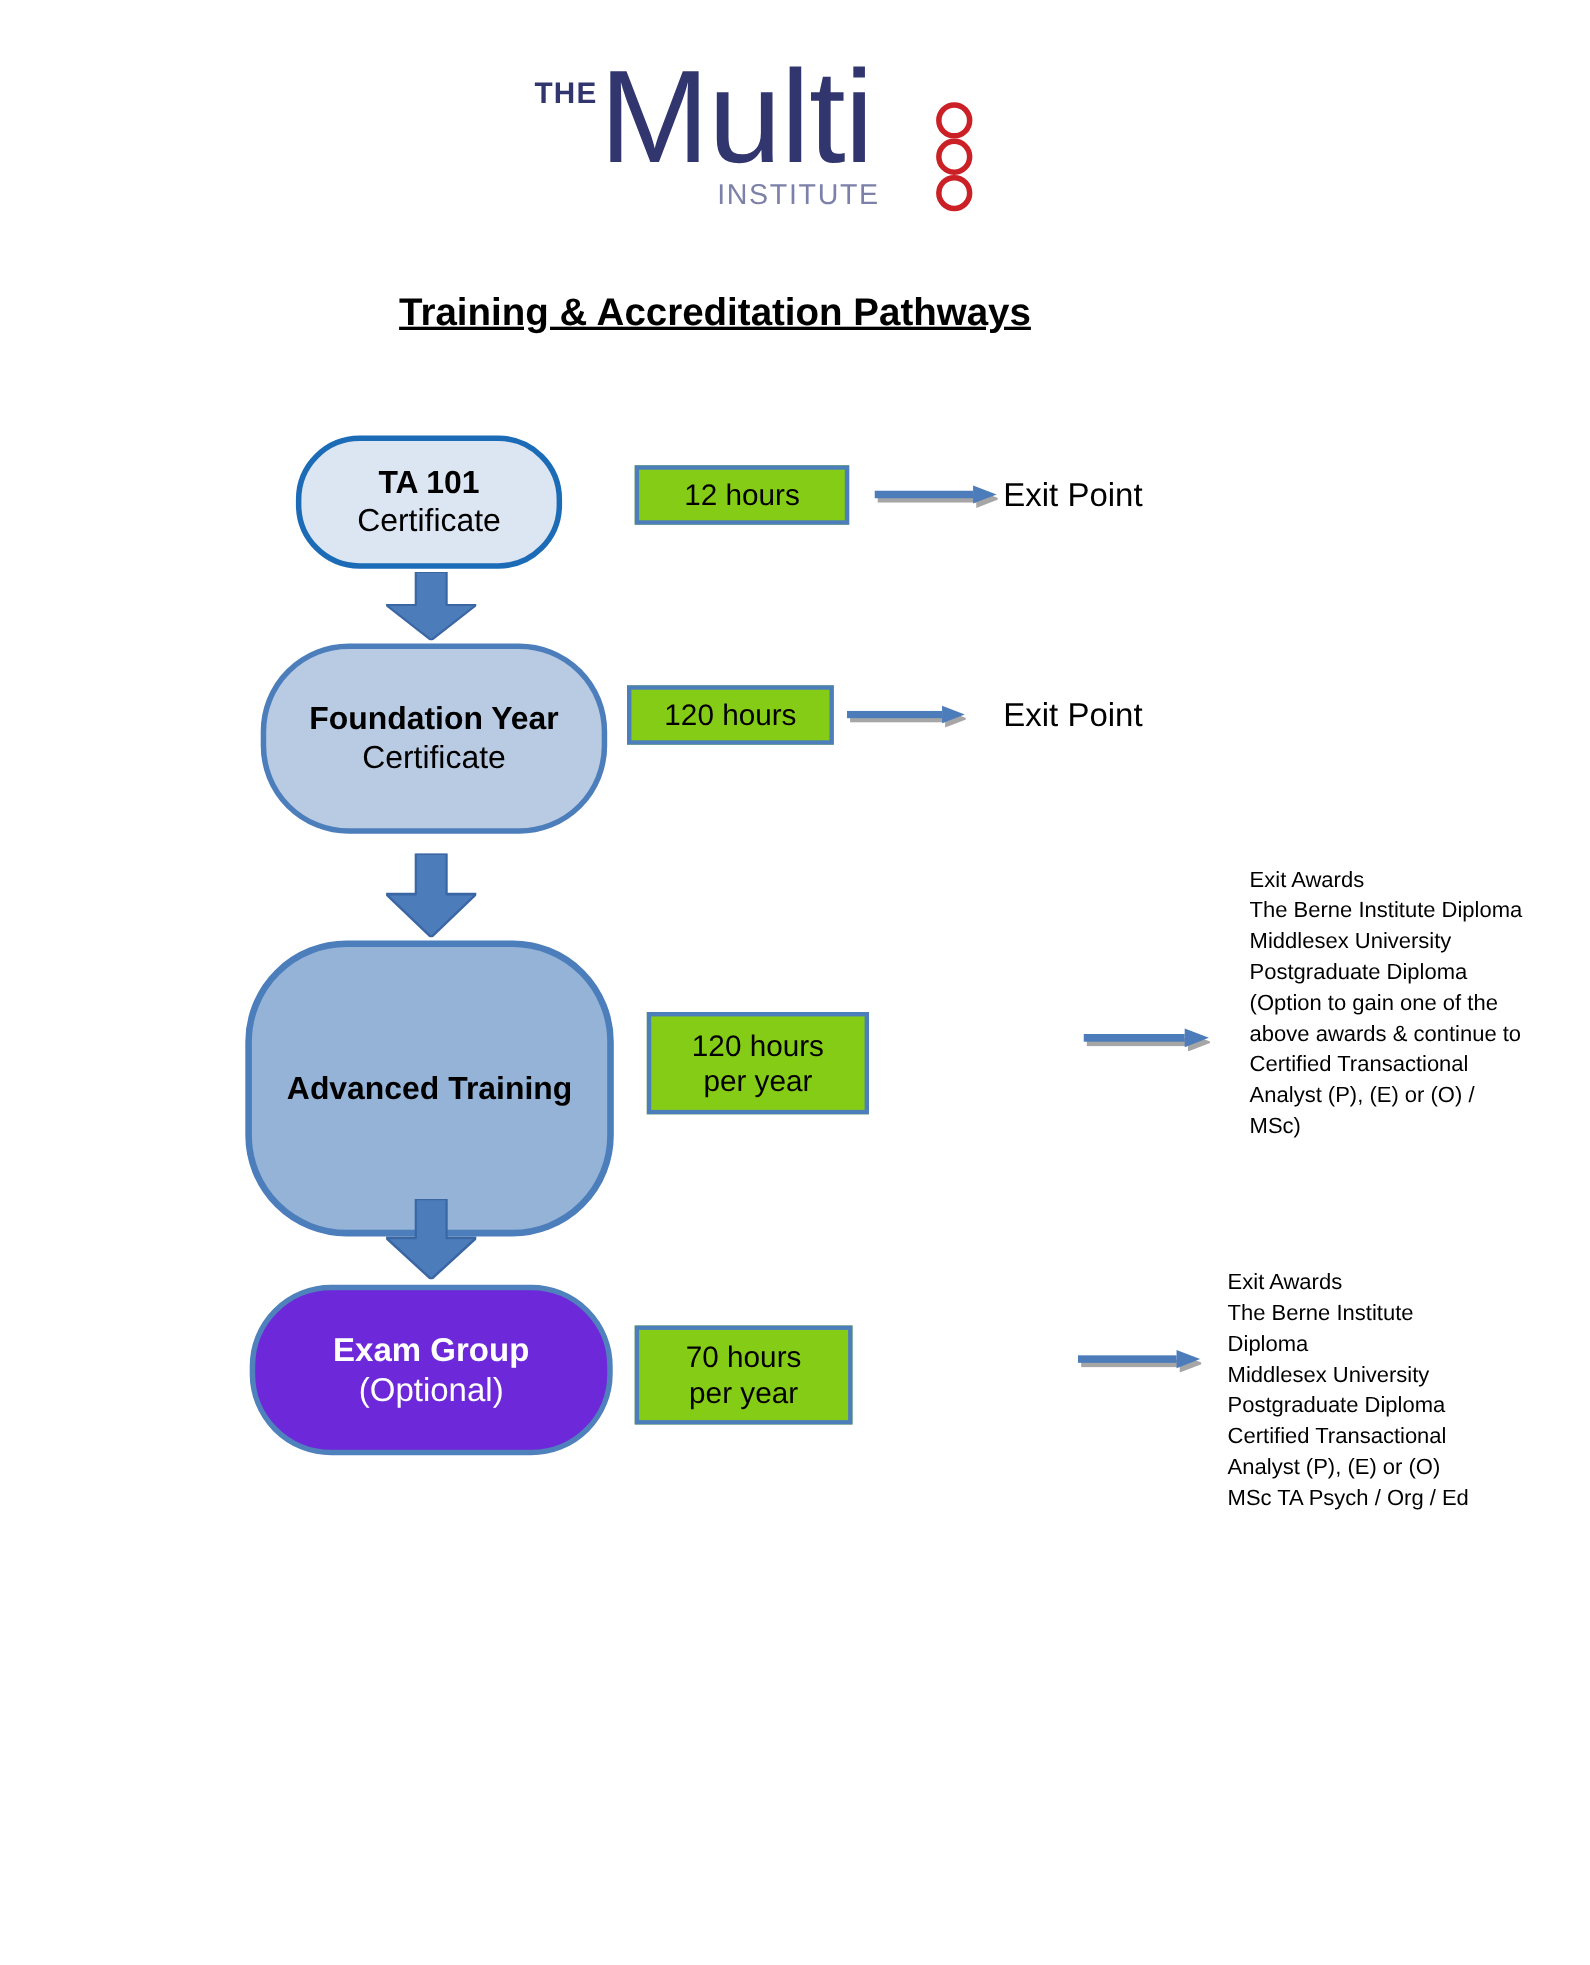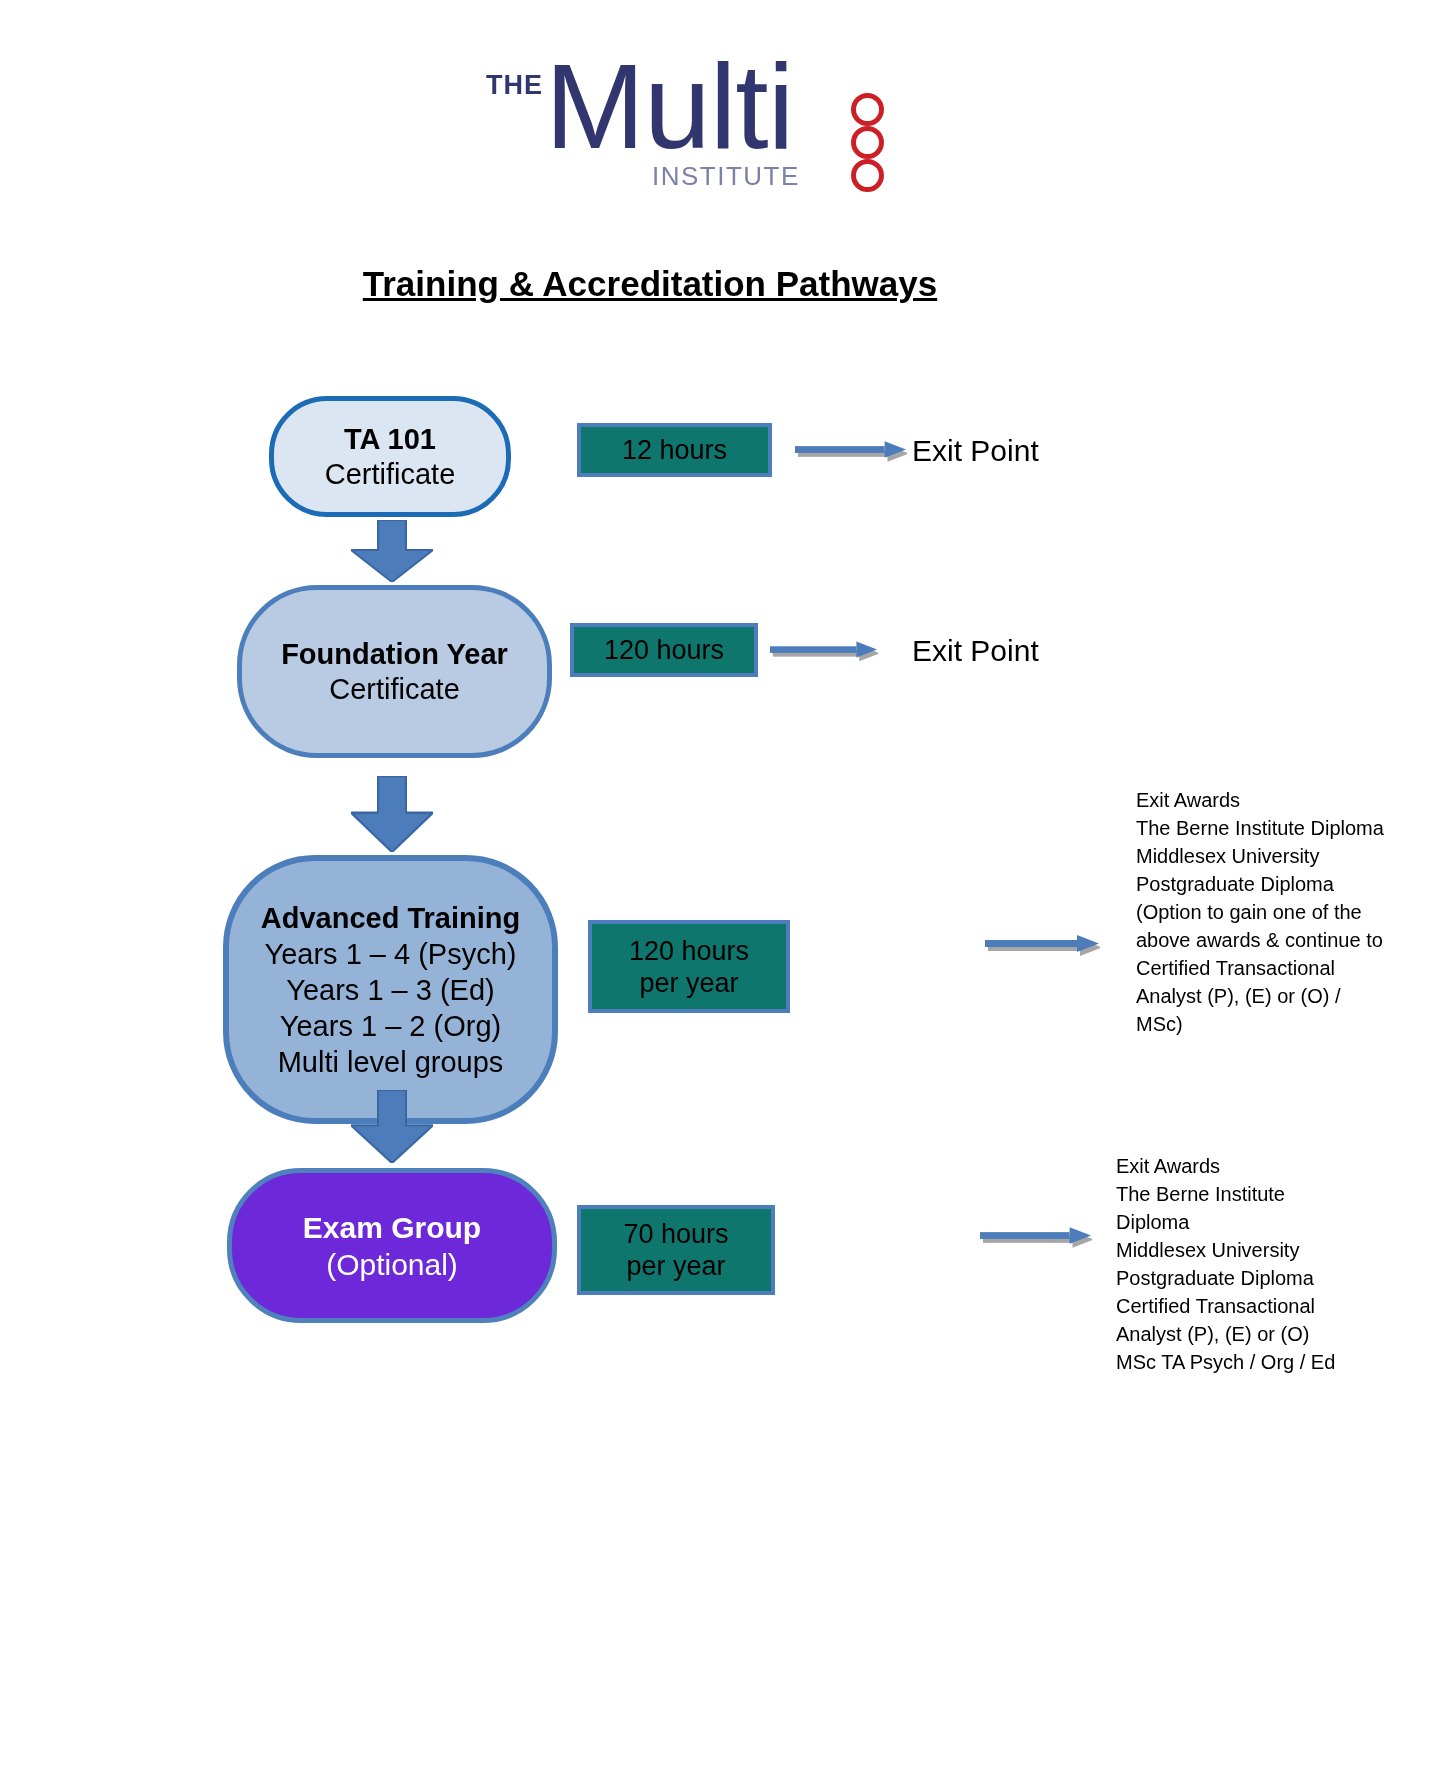--- a/index.html
+++ b/index.html
@@ -27,21 +27,21 @@
   }
   .pill .heading{font-weight:bold;}
   .pill .lines{white-space:pre-line;}
   .pill-ta101{left:269px;top:396px;width:242px;height:121px;border-width:5px;border-radius:58px;font-size:29px;line-height:35px;}
   .pill-foundation{left:237px;top:585px;width:315px;height:173px;border-width:5px;border-radius:80px;font-size:29px;line-height:35px;}
   .pill-advanced{left:223px;top:855px;width:335px;height:269px;border-width:6px;border-radius:92px;font-size:29px;line-height:36px;}
   .pill-exam{left:227px;top:1168px;width:330px;height:155px;border-width:5px;border-radius:74px;font-size:30px;line-height:37px;}
 
   
   .hours-box{
-    box-sizing:border-box;border:4px solid var(--box-border-blue);background:#0f766e;
+    box-sizing:border-box;border:4px solid var(--box-border-blue);background:#84cc16;
     display:flex;align-items:center;justify-content:center;text-align:center;
     font-size:27px;line-height:32px;white-space:pre-line;
   }
   .hours-1{left:577px;top:423px;width:195px;height:54px;}
   .hours-2{left:570px;top:623px;width:188px;height:54px;}
   .hours-3{left:588px;top:920px;width:202px;height:93px;}
   .hours-4{left:577px;top:1205px;width:198px;height:90px;}
   .da-1{left:351px;top:520px;}
   .da-2{left:351px;top:776px;}
   .da-3{left:351px;top:1090px;}
@@ -111,24 +111,20 @@
       </g>
   </svg>
   <div class="abs exit-point ep-2">Exit Point</div>
 
   <svg class="abs da-2" width="82" height="76" viewBox="0 0 82 62" preserveAspectRatio="none">
     <polygon points="27,0 55,0 55,30 82,30 41,62 0,30 27,30" fill="#4d7cba" stroke="#3a67a4" stroke-width="2" stroke-linejoin="round" class="down-arrow-shape"></polygon>
   </svg>
 
   <div class="abs pill pill-advanced" style="background: rgb(149, 179, 215); border-color: rgb(77, 126, 188); color: rgb(0, 0, 0);">
     <div class="heading">Advanced Training</div>
-    <div class="lines">Years 1 – 4 (Psych)
-Years 1 – 3 (Ed)
-Years 1 – 2 (Org)
-Multi level groups</div>
   </div>
   <div class="abs hours-box hours-3">120 hours
 per year</div>
   <svg class="abs ra-3" width="115" height="22" viewBox="0 0 115 22">
     <g fill="var(--arrow-shadow)" transform="translate(3,4)">
         <rect x="0" y="6" width="92" height="7"></rect>
         <polygon points="92,1 114,9.5 92,18"></polygon>
       </g>
     <g fill="var(--arrow-blue)">
         <rect x="0" y="6" width="92" height="7"></rect>

